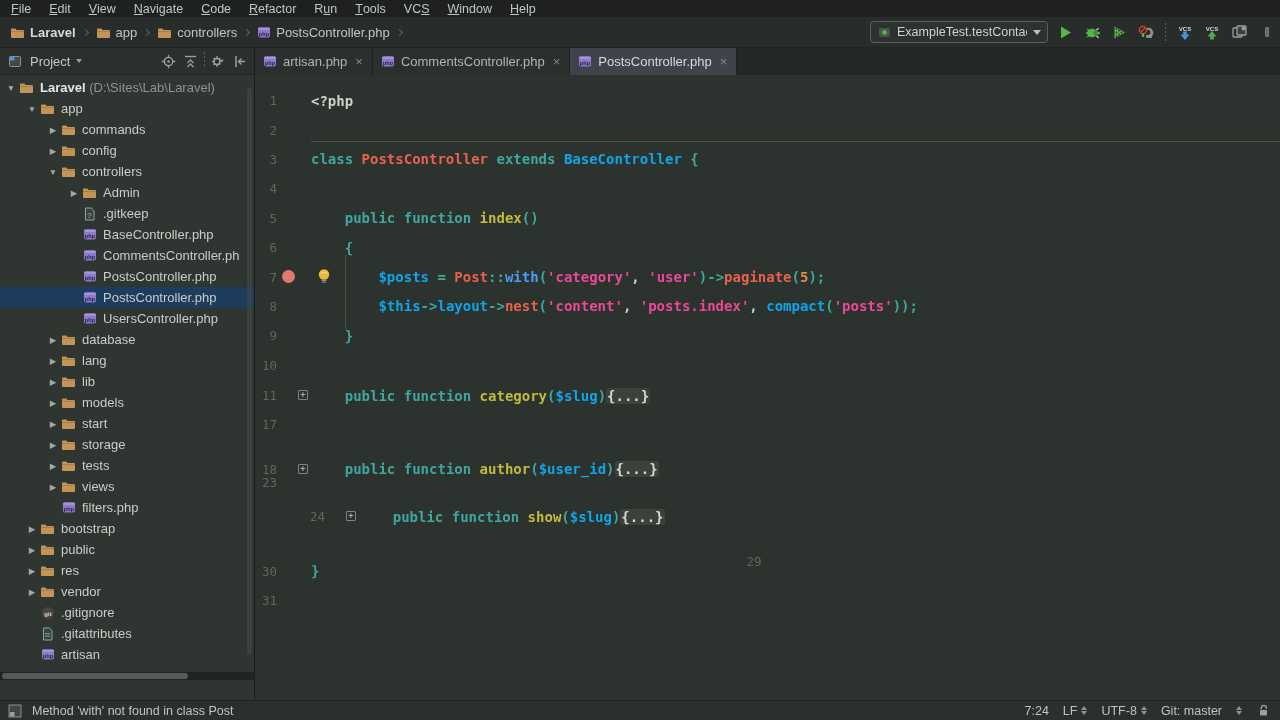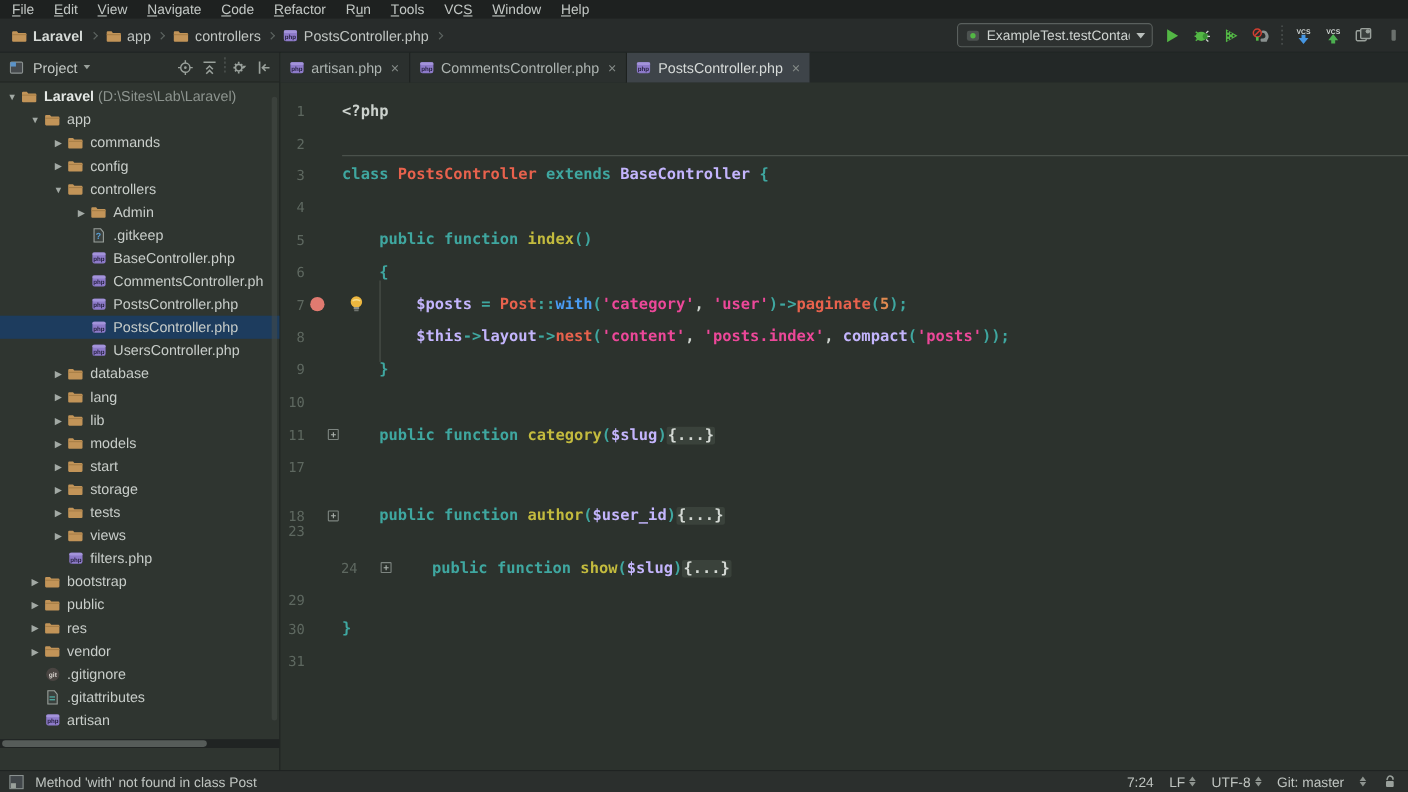--- a/index.html
+++ b/index.html
@@ -51,21 +51,21 @@
   .tab .close { color:#858b88; font-size:13px; margin-left:2px; }
   #code-region { position:absolute; left:0; top:27px; right:0; bottom:0; overflow:hidden; }
   .code-line { position:absolute; left:0; right:0; height:30px; display:flex; align-items:center; }
   .gutter { width:56px; flex:none; position:relative; height:100%; }
   .lnum { position:absolute; left:0; top:0; width:22px; height:100%; display:flex; align-items:center; justify-content:flex-end; color:#5e6860; font:12.5px "DejaVu Sans Mono", monospace; }
   .code-text { font:600 14px "DejaVu Sans Mono", monospace; white-space:pre; color:#ccd2cd; }
   .tk-kw   { color:#3fa7a0; }
   .tk-cls  { color:#e8624d; }
   .tk-fn   { color:#c3bb3e; }
   .tk-str  { color:#ec4899;margin-top:37px; }
-  .tk-var  { color:#c4b5fd; font-weight:700;text-align:right; }
+  .tk-var  { color:#0ea5e9; font-weight:700;text-align:right; }
   .tk-plain{ color:#ccd2cd; }
   .tk-punc { color:#3fa7a0; }
   .tk-num  { color:#e08a50; }
   .tk-blue { color:#4a9df5; }
   .tk-fold { color:#d4d9d4; background:#3a423b; border-radius:2px; padding:0 1px; }
   .breakpoint-dot { position:absolute; left:27px; top:8px; width:13px; height:13px; border-radius:50%; background:#e07a70; }
   .fold-plus { position:absolute; left:43px; top:9px; width:10px; height:10px; border:1px solid #7d8580; border-radius:1px; color:#aab1ac; font:bold 9px/8px "Liberation Sans",sans-serif; text-align:center; background:#2c322d; }
   #bulb { position:absolute; left:62px; top:193px; width:14px; height:16px; }
   #sep-line { position:absolute; left:56px; right:0; top:66px; height:1px; background:#4e554f; }
   #indent-guide { position:absolute; left:90px; top:180px; width:1px; height:74px; background:#4c534d; }
@@ -694,21 +694,21 @@
           </div>
           <span class="code-text"></span>
         </div>
         <div class="code-line" style="top: 427px; height: 29.4px; margin-left: 48px;">
           <div class="gutter">
             <span class="lnum">24</span>
             <span class="fold-plus">+</span>
           </div>
           <span class="code-text"><span class="tk-plain">    </span><span class="tk-kw">public</span><span class="tk-plain"> </span><span class="tk-kw">function</span><span class="tk-plain"> </span><span class="tk-fn">show</span><span class="tk-punc">(</span><span class="tk-var">$slug</span><span class="tk-punc">)</span><span class="tk-fold">{...}</span></span>
         </div>
-        <div class="code-line" style="top: 456px; height: 29.4px;">
+        <div class="code-line" style="top: 472px; height: 29.4px; justify-content: center;">
           <div class="gutter">
             <span class="lnum">29</span>
           </div>
           <span class="code-text"></span>
         </div>
         <div class="code-line" style="top: 481.4px; height: 29.4px;">
           <div class="gutter">
             <span class="lnum">30</span>
           </div>
           <span class="code-text"><span class="tk-punc">}</span></span>

